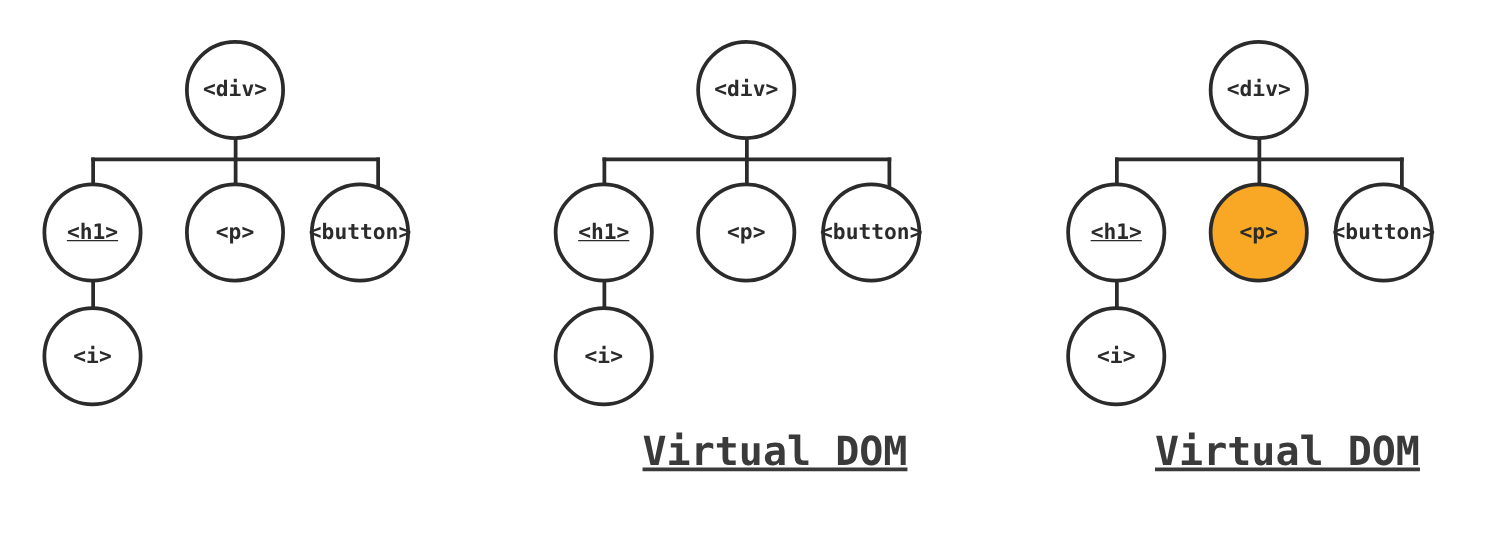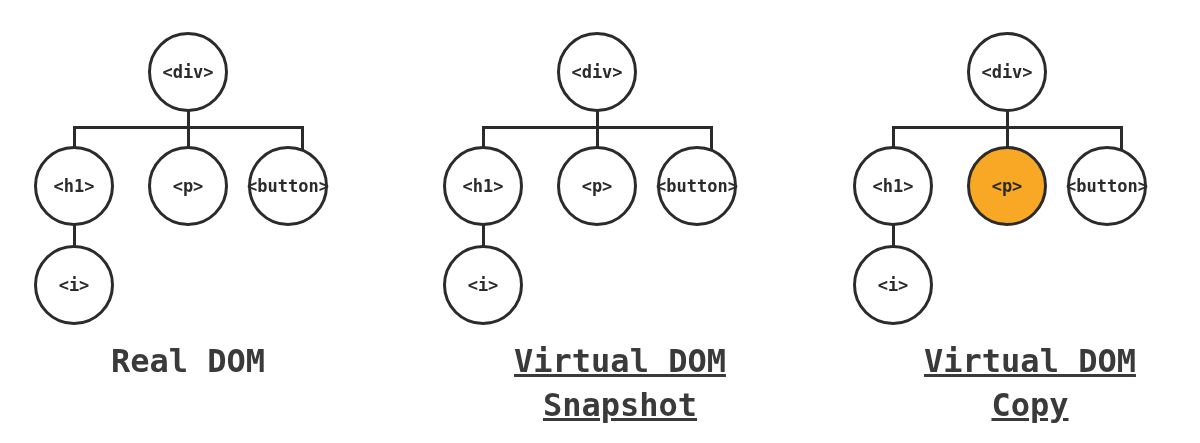--- a/index.html
+++ b/index.html
@@ -51,21 +51,21 @@
     background: var(--node_fill);
     display: flex;
     align-items: center;
     justify-content: center;
     font-weight: bold;
     font-size: 17px;
     color: var(--stroke);
     white-space: nowrap;
   }
   .n-root { left: 120px; top: 32px;  }
-  .n-c1   { left: 6px;   top: 146px; }
+  .n-c1   { left: 6px;   top: 146px; text-decoration: underline; }
   .n-c2   { left: 120px; top: 146px; }
   .n-c3   { left: 220px; top: 146px; }
   .n-gc   { left: 6px;   top: 245px; }
   .node.highlight { background: var(--highlight); }
 
   
   .tree-label {
     position: absolute;
     top: 339px;
     left: 0;
@@ -100,23 +100,20 @@
     <div class="node n-c2">
         <span>&lt;p&gt;</span>
       </div>
     <div class="node n-c3">
         <span>&lt;button&gt;</span>
       </div>
     <div class="node n-gc">
         <span>&lt;i&gt;</span>
       </div>
 
-    <div class="tree-label">
-      <span>Real DOM</span>
-    </div>
   </section>
 
   <section class="tree tree-2">
     <div class="line l-root-drop"></div>
     <div class="line l-bar"></div>
     <div class="line l-stub-left"></div>
     <div class="line l-stub-right"></div>
     <div class="line l-gc"></div>
 
     <div class="node n-root">
@@ -130,21 +127,20 @@
       </div>
     <div class="node n-c3">
         <span>&lt;button&gt;</span>
       </div>
     <div class="node n-gc">
         <span>&lt;i&gt;</span>
       </div>
 
     <div class="tree-label label-offset">
       <span>Virtual DOM</span><br>
-      <span>Snapshot</span>
     </div>
   </section>
 
   <section class="tree tree-3">
     <div class="line l-root-drop"></div>
     <div class="line l-bar"></div>
     <div class="line l-stub-left"></div>
     <div class="line l-stub-right"></div>
     <div class="line l-gc"></div>
 
@@ -159,17 +155,16 @@
       </div>
     <div class="node n-c3">
         <span>&lt;button&gt;</span>
       </div>
     <div class="node n-gc">
         <span>&lt;i&gt;</span>
       </div>
 
     <div class="tree-label label-offset">
       <span>Virtual DOM</span><br>
-      <span>Copy</span>
     </div>
   </section>
 
 </div>
 
 </body></html>

